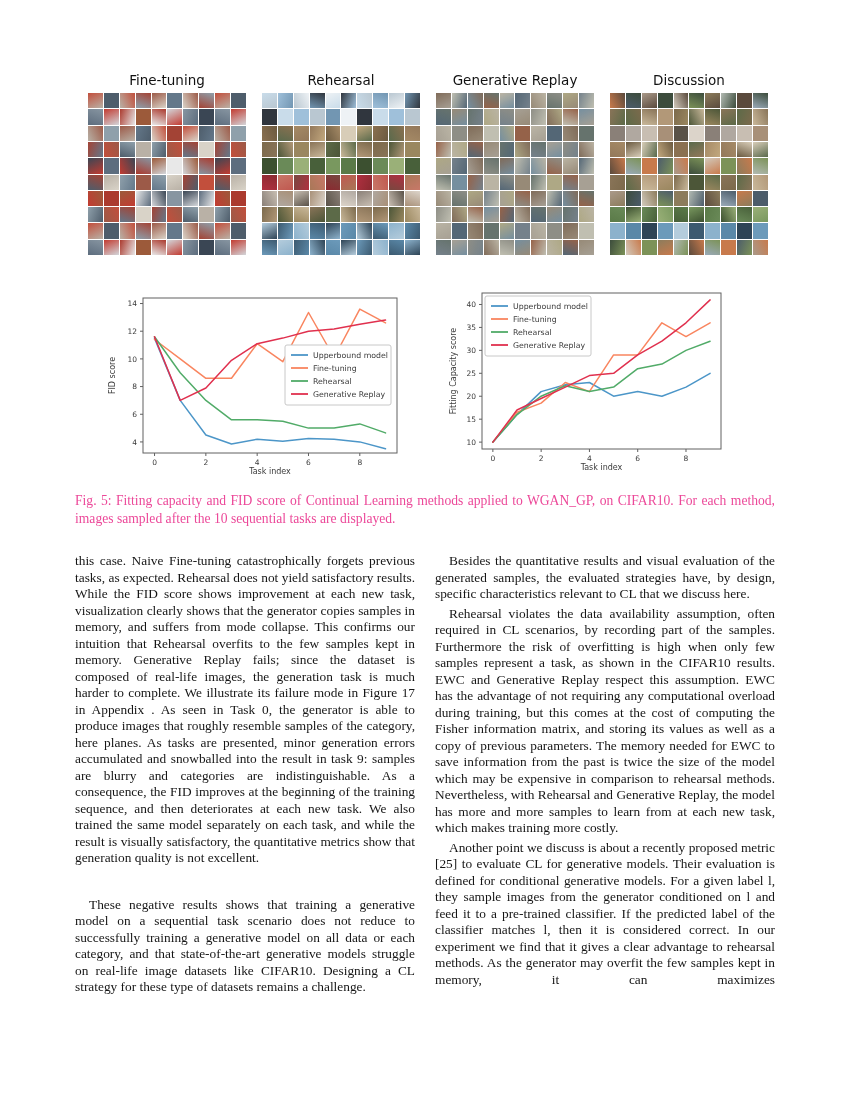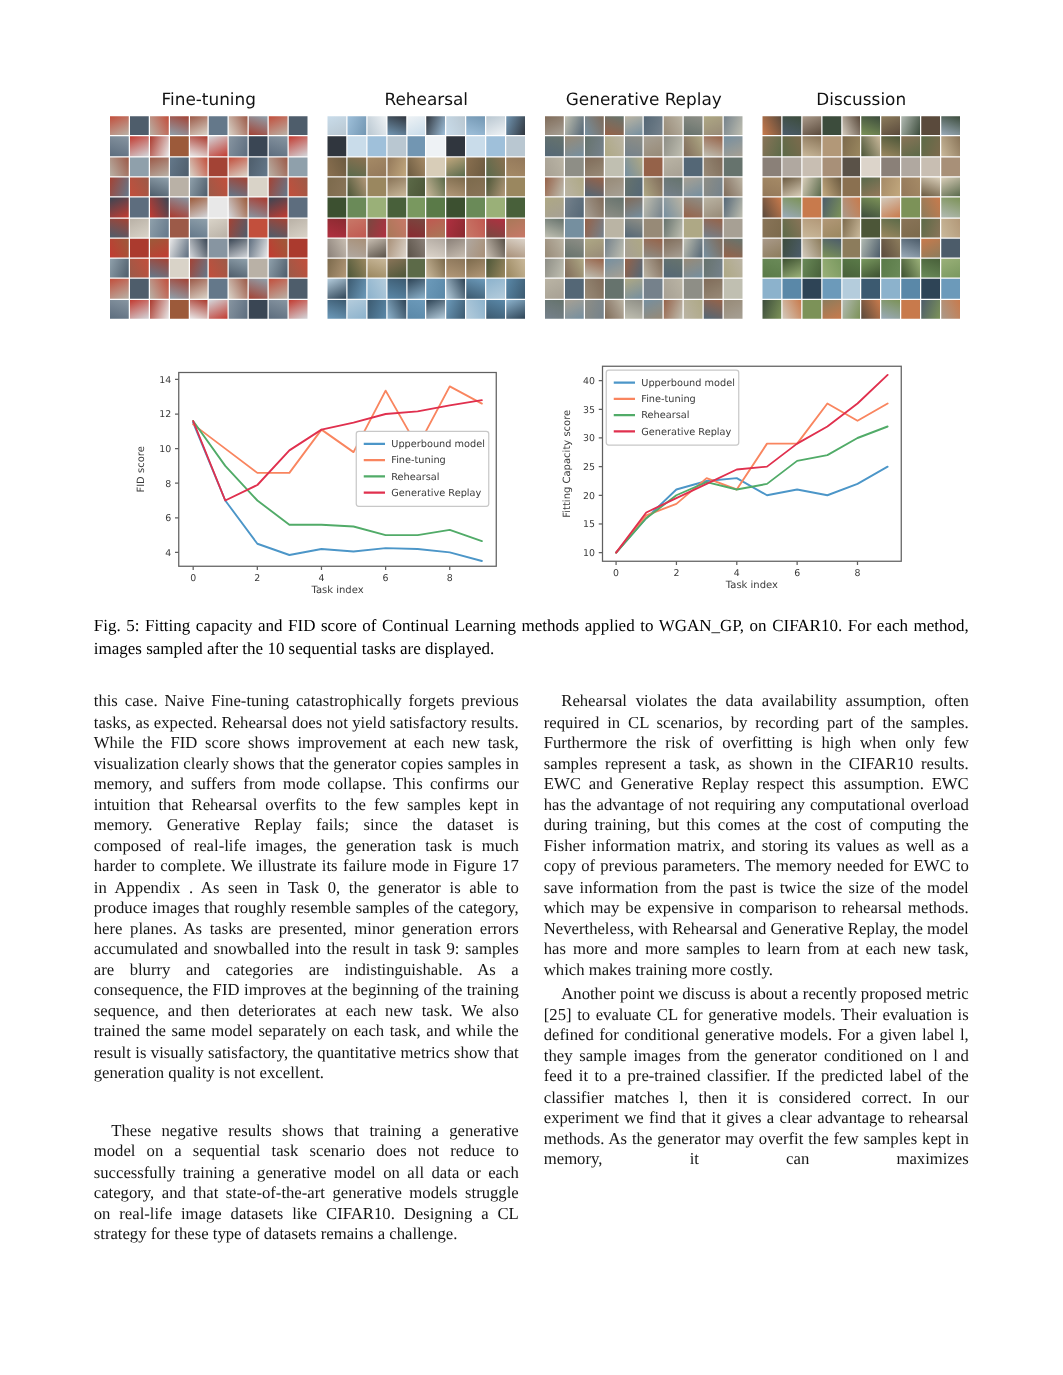--- a/index.html
+++ b/index.html
@@ -7,21 +7,21 @@
         font-family:"Liberation Serif",serif;color:#1a1a1a;}
   .grids-row{position:absolute;left:88px;top:72px;width:680px;display:flex;justify-content:space-between;}
   .grid-col{width:158px;}
   .grid-title{text-align:center;font-family:"DejaVu Sans",sans-serif;font-size:13.5px;color:#111;margin-bottom:5px;}
   .mosaic{width:158px;height:162px;display:grid;grid-template-columns:repeat(10,1fr);grid-template-rows:repeat(10,1fr);gap:1px;background:#fff;}
   .mosaic.soft{filter:blur(0.5px) saturate(0.8);}
   .tile{width:100%;height:100%;}
   .chart-svg{position:absolute;}
   #chart-0{left:85px;top:288px;}
   #chart-1{left:440px;top:288px;}
-  .caption{position:absolute;left:75px;top:492px;width:700px;font-size:13.6px;line-height:17.5px;text-align:justify;color:#000000;}
+  .caption{position:absolute;left:75px;top:492px;width:700px;font-size:13.6px;line-height:17.5px;text-align:justify;color:#ec4899;}
   .columns{position:absolute;left:75px;top:553px;width:700px;display:flex;gap:20px;}
   .col{width:340px;font-size:13.35px;line-height:16.5px;text-align:justify;color:#151515;}
   .col p{margin:0;}
   p.indent{text-indent:14px;}
   p.gap-top{margin-top:30px;}
   p.flush-last{text-align-last:justify;}
   .col-right p + p{margin-top:3px;}
   .section-heading{text-align:center;font-size:13.8px;margin:2px 0 15px 0;letter-spacing:0.4px;color:#111;}
   .section-heading .sc{font-variant:small-caps;margin-left:6px;}
 </style>
@@ -537,18 +537,19 @@
     </svg>
 
   <div class="caption">Fig. 5: Fitting capacity and FID score of Continual Learning methods applied to WGAN_GP, on CIFAR10. For each method, images sampled after the 10 sequential tasks are displayed.</div>
 
   <div class="columns">
     <div class="col col-left">
       <p>this case. Naive Fine-tuning catastrophically forgets previous tasks, as expected. Rehearsal does not yield satisfactory results. While the FID score shows improvement at each new task, visualization clearly shows that the generator copies samples in memory, and suffers from mode collapse. This confirms our intuition that Rehearsal overfits to the few samples kept in memory. Generative Replay fails; since the dataset is composed of real-life images, the generation task is much harder to complete. We illustrate its failure mode in Figure 17 in Appendix . As seen in Task 0, the generator is able to produce images that roughly resemble samples of the category, here planes. As tasks are presented, minor generation errors accumulated and snowballed into the result in task 9: samples are blurry and categories are indistinguishable. As a consequence, the FID improves at the beginning of the training sequence, and then deteriorates at each new task. We also trained the same model separately on each task, and while the result is visually satisfactory, the quantitative metrics show that generation quality is not excellent.</p>
       <p class="indent gap-top">These negative results shows that training a generative model on a sequential task scenario does not reduce to successfully training a generative model on all data or each category, and that state-of-the-art generative models struggle on real-life image datasets like CIFAR10. Designing a CL strategy for these type of datasets remains a challenge.</p>
     </div>
     <div class="col col-right">
+      <p class="indent">Besides the quantitative results and visual evaluation of the generated samples, the evaluated strategies have, by design, specific characteristics relevant to CL that we discuss here.</p>
       <p class="indent">Rehearsal violates the data availability assumption, often required in CL scenarios, by recording part of the samples. Furthermore the risk of overfitting is high when only few samples represent a task, as shown in the CIFAR10 results. EWC and Generative Replay respect this assumption. EWC has the advantage of not requiring any computational overload during training, but this comes at the cost of computing the Fisher information matrix, and storing its values as well as a copy of previous parameters. The memory needed for EWC to save information from the past is twice the size of the model which may be expensive in comparison to rehearsal methods. Nevertheless, with Rehearsal and Generative Replay, the model has more and more samples to learn from at each new task, which makes training more costly.</p>
       <p class="indent flush-last">Another point we discuss is about a recently proposed metric [25] to evaluate CL for generative models. Their evaluation is defined for conditional generative models. For a given label l, they sample images from the generator conditioned on l and feed it to a pre-trained classifier. If the predicted label of the classifier matches l, then it is considered correct. In our experiment we find that it gives a clear advantage to rehearsal methods. As the generator may overfit the few samples kept in memory, it can maximizes</p>
     </div>
   </div>
 
 </div>
 
 </body></html>

